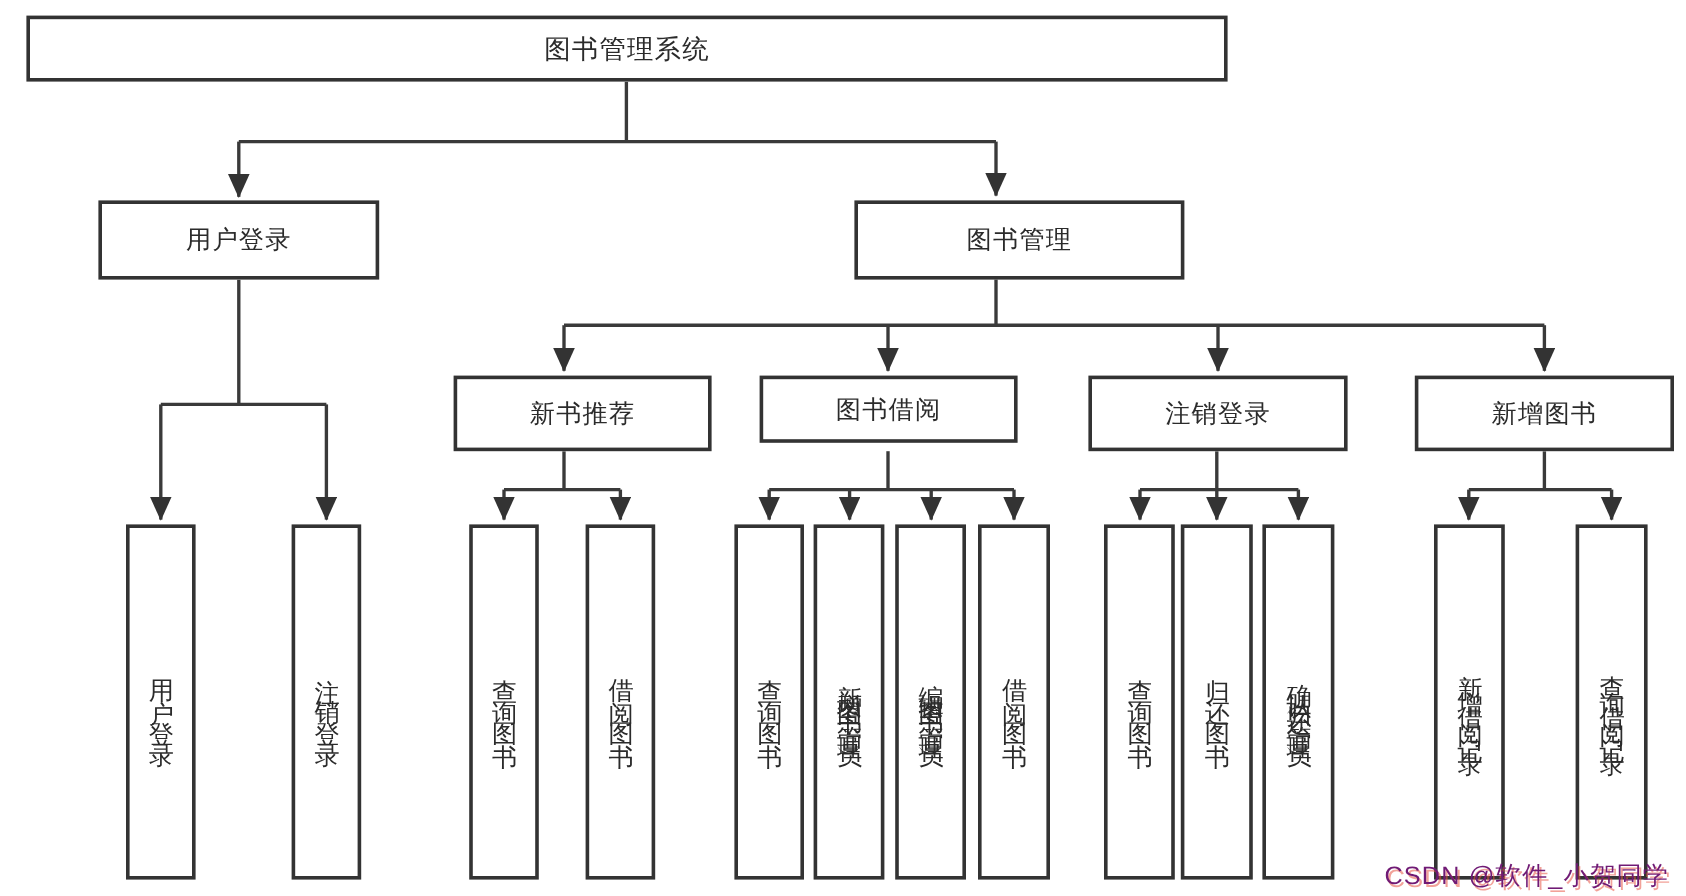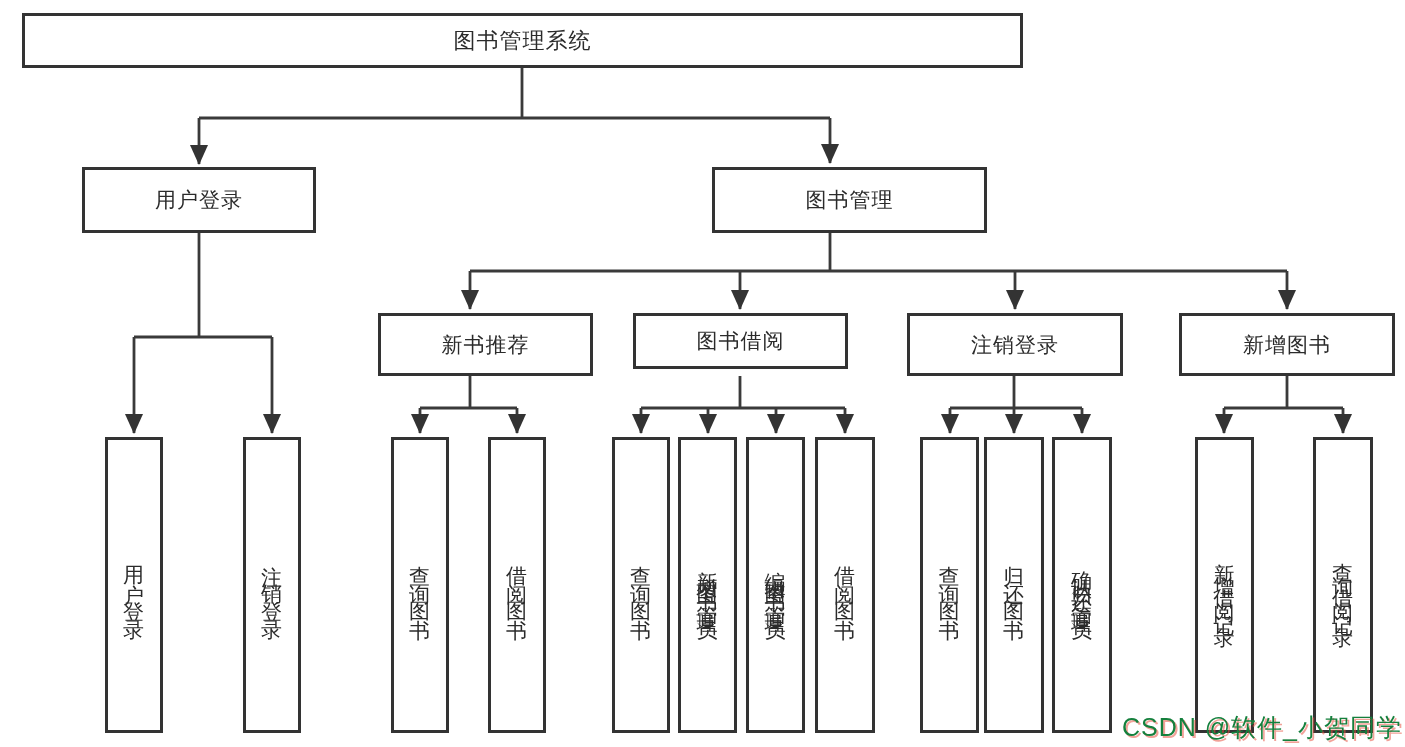--- a/index.html
+++ b/index.html
@@ -52,24 +52,24 @@
     writing-mode: vertical-rl;
     text-orientation: mixed;
     font-size: 21px;
     line-height: 1;
   }
   .sp4 span { letter-spacing: 18px; }
   .sp6 span { letter-spacing: 13px; }
   .sp9 span { letter-spacing: 7px; }
   .watermark {
     position: absolute;
-    right: 3px;
+    right: 14px;
     bottom: 3px;
-    font-size: 25px;
-    color: #15803d;
+    font-size: 21px;
+    color: #701a75;
     text-shadow: 2px 2px 0 rgba(232, 85, 69, 0.55);
     letter-spacing: 1px;
     z-index: 5;
     white-space: nowrap;
   }
 </style>
 </head>
 <body>
 
 <div class="stage">

